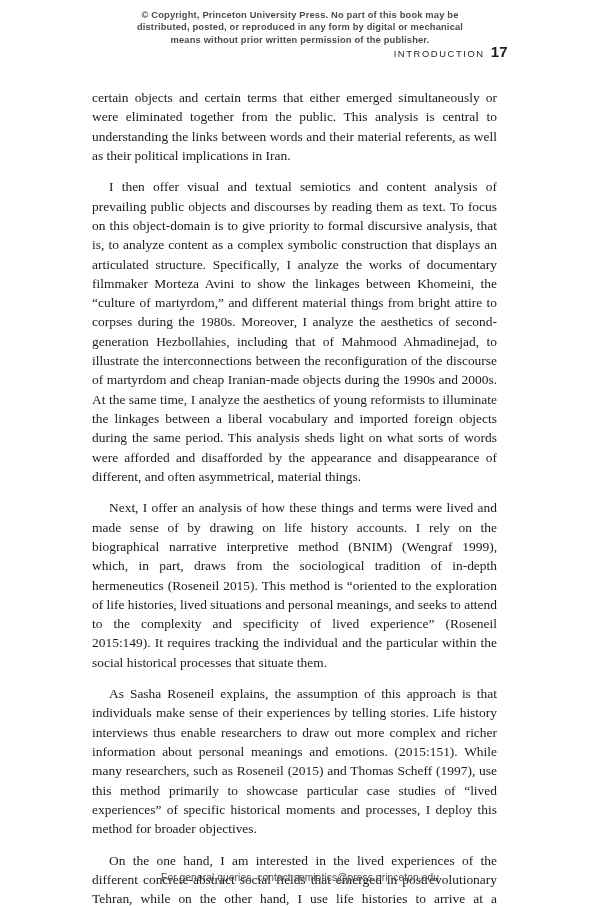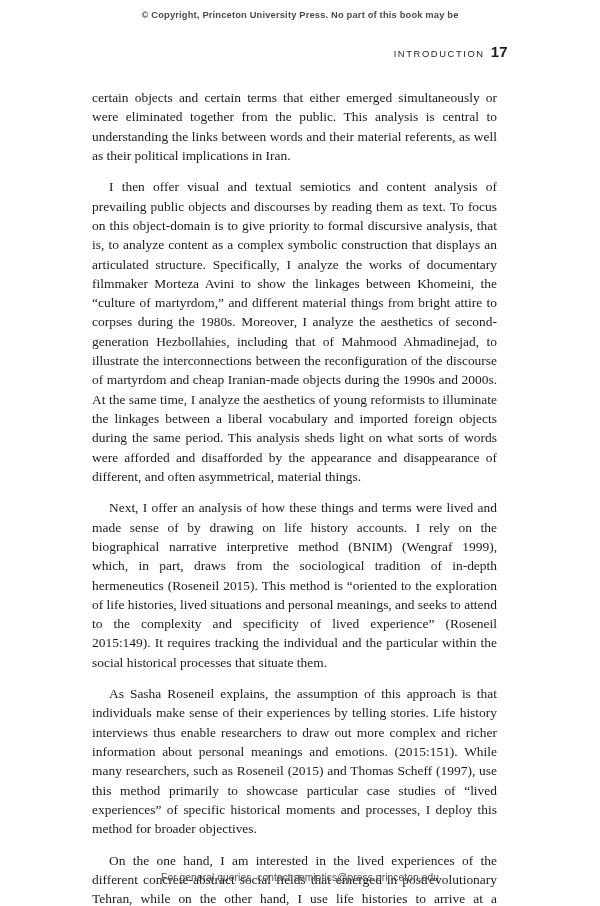--- a/index.html
+++ b/index.html
@@ -104,20 +104,22 @@
     letter-spacing: 0.01em;
   }
 </style>
 </head>
 <body>
 
 <div class="page">
 
   <div class="copyright-notice">
     <span class="cline">© Copyright, Princeton University Press. No part of this book may be</span>
+    <span class="cline">distributed, posted, or reproduced in any form by digital or mechanical</span>
+    <span class="cline">means without prior written permission of the publisher.</span>
   </div>
 
   <div class="running-head">
     <span class="chapter-title">INTRODUCTION</span><span class="folio">17</span>
   </div>
 
   <div class="body-text">
     <p>certain objects and certain terms that either emerged simultaneously or were eliminated together from the public. This analysis is central to understanding the links between words and their material referents, as well as their political implications in Iran.</p>
     <p class="indent">I then offer visual and textual semiotics and content analysis of prevailing public objects and discourses by reading them as text. To focus on this object-domain is to give priority to formal discursive analysis, that is, to analyze content as a complex symbolic construction that displays an articulated structure. Specifically, I analyze the works of documentary filmmaker Morteza Avini to show the linkages between Khomeini, the “culture of martyrdom,” and different material things from bright attire to corpses during the 1980s. Moreover, I analyze the aesthetics of second-generation Hezbollahies, including that of Mahmood Ahmadinejad, to illustrate the interconnections between the reconfiguration of the discourse of martyrdom and cheap Iranian-made objects during the 1990s and 2000s. At the same time, I analyze the aesthetics of young reformists to illuminate the linkages between a liberal vocabulary and imported foreign objects during the same period. This analysis sheds light on what sorts of words were afforded and disafforded by the appearance and disappearance of different, and often asymmetrical, material things.</p>
     <p class="indent">Next, I offer an analysis of how these things and terms were lived and made sense of by drawing on life history accounts. I rely on the biographical narrative interpretive method (BNIM) (Wengraf 1999), which, in part, draws from the sociological tradition of in-depth hermeneutics (Roseneil 2015). This method is “oriented to the exploration of life histories, lived situations and personal meanings, and seeks to attend to the complexity and specificity of lived experience” (Roseneil 2015:149). It requires tracking the individual and the particular within the social historical processes that situate them.</p>

